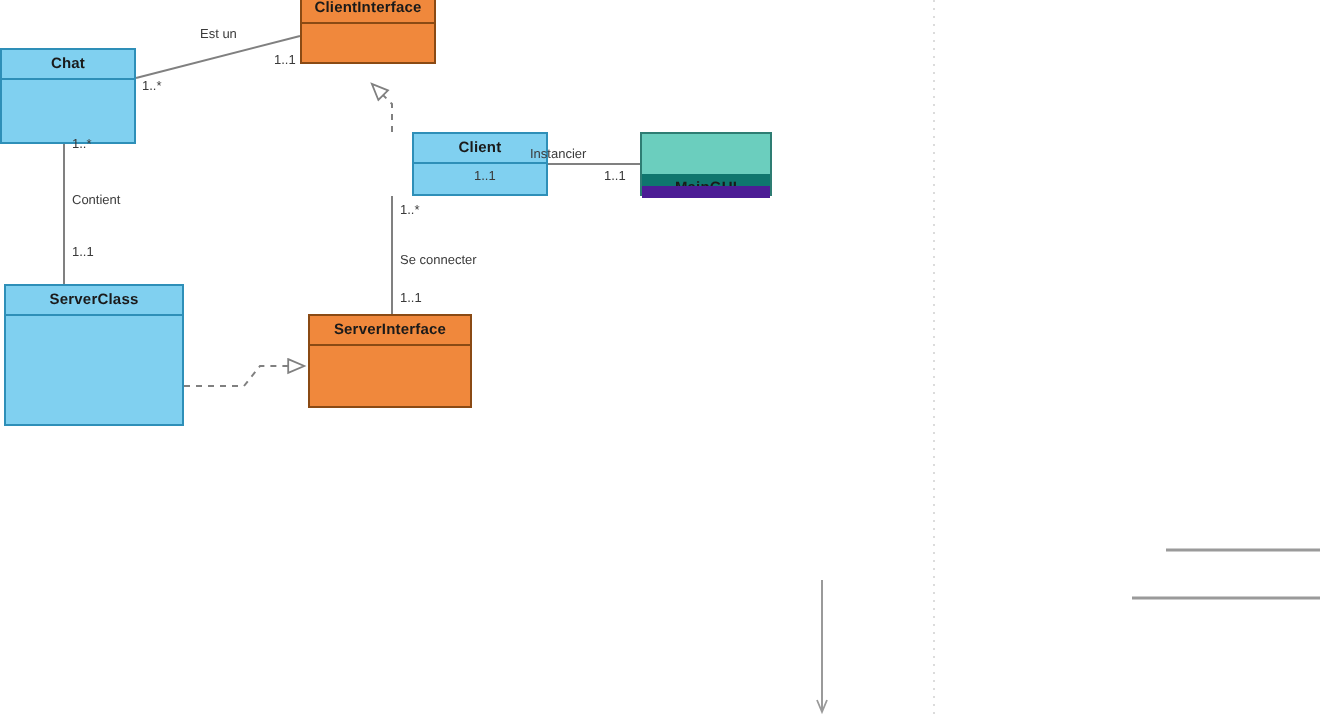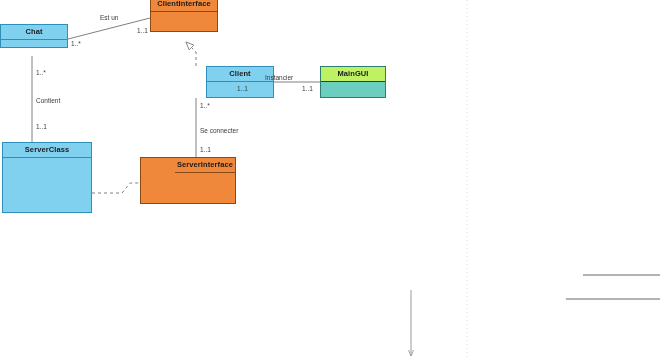--- a/index.html
+++ b/index.html
@@ -66,22 +66,23 @@
     border-bottom: 1px solid #8A4A14;
   }
   .c-orange .body { background: #F0883C; }
 
   
   .c-teal {
     background: #6BCEBE;
     border: 1px solid #2E7D73;
   }
   .c-teal .hdr {
-    background: #bef264;
-    border-bottom: 1px solid #4c1d95;
+    background: #0f766e;
+    border-bottom: 6px solid #4c1d95;
+    margin-top: 20px;
   }
   .c-teal .body { background: #6BCEBE; }
 
   .edge-label {
     position: absolute;
     font-size: 6.5px;
     color: #3a3a3a;
     white-space: nowrap;
     line-height: 1;
     font-family: "Liberation Sans", sans-serif;
@@ -123,21 +124,21 @@
     <path d="M 92 193 L 122 193 L 130 183 L 152 183" fill="none" stroke="#808080" stroke-width="1" stroke-dasharray="3,3" marker-end="url(#hollow-tri)"></path>
 
     <line x1="411" y1="290" x2="411" y2="356" stroke="#9a9a9a" stroke-width="1" marker-end="url(#plain-arrow)"></line>
 
     <line x1="467" y1="0" x2="467" y2="360" stroke="#dcdcdc" stroke-width="1" stroke-dasharray="1,3"></line>
 
     <line x1="583" y1="275" x2="660" y2="275" stroke="#9a9a9a" stroke-width="1.4"></line>
     <line x1="566" y1="299" x2="660" y2="299" stroke="#9a9a9a" stroke-width="1.4"></line>
   </svg>
 
-  <div class="uml-class c-blue" style="left:0px; top:24px; width:68px; height:24px;">
+  <div class="uml-class c-blue" style="left:0px; top:24px; width:68px; height:48px;">
     <div class="hdr">Chat</div>
     <div class="body"></div>
   </div>
 
   <div class="uml-class c-orange" style="left:150px; top:-4px; width:68px; height:36px;">
     <div class="hdr">ClientInterface</div>
     <div class="body"></div>
   </div>
 
   <div class="uml-class c-blue" style="left:166px; top:66px; width:68px; height:32px;margin-left:40px;">
@@ -148,21 +149,21 @@
   <div class="uml-class c-teal" style="left:320px; top:66px; width:66px; height:32px;">
     <div class="hdr">MainGUI</div>
     <div class="body"></div>
   </div>
 
   <div class="uml-class c-blue" style="left:2px; top:142px; width:90px; height:71px;">
     <div class="hdr">ServerClass</div>
     <div class="body"></div>
   </div>
 
-  <div class="uml-class c-orange" style="left:140px; top:157px; width:96px; height:47px;align-items:flex-end;">
+  <div class="uml-class c-orange" style="left:154px; top:157px; width:82px; height:47px;">
     <div class="hdr">ServerInterface</div>
     <div class="body"></div>
   </div>
 
   <div class="edge-label" style="left:100px; top:15px;">Est un</div>
   <div class="mult-label" style="left:71px; top:41px;">1..*</div>
   <div class="mult-label" style="left:137px; top:28px;">1..1</div>
 
   <div class="edge-label" style="left:36px; top:98px;">Contient</div>
   <div class="mult-label" style="left:36px; top:70px;">1..*</div>

